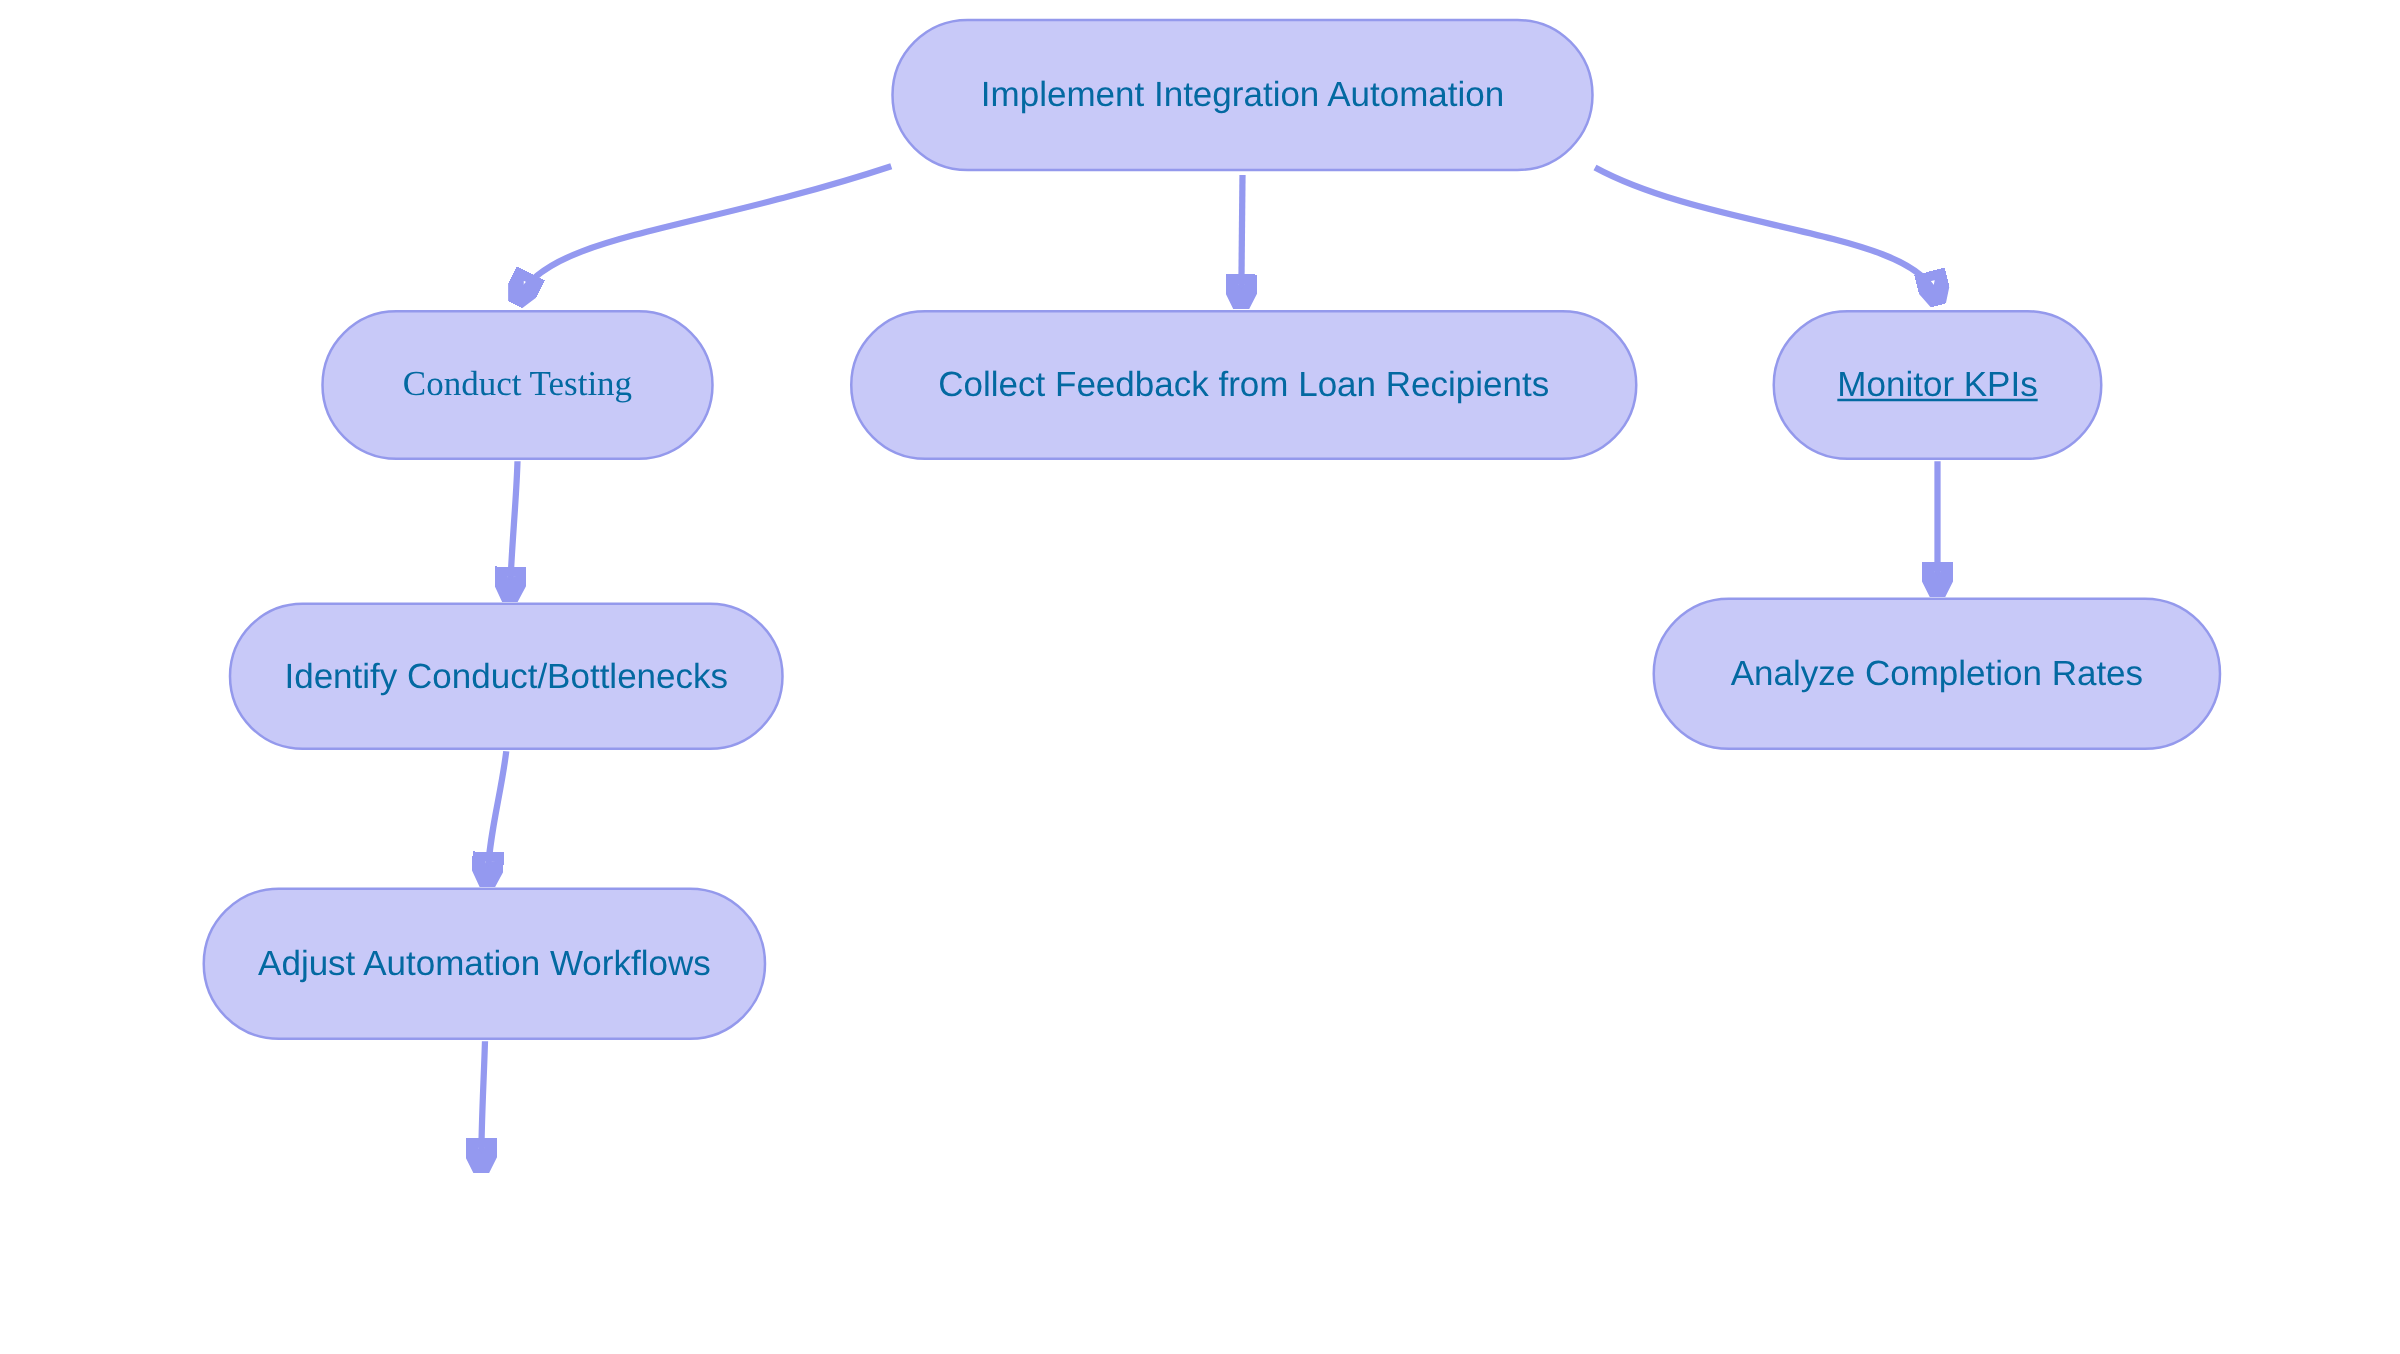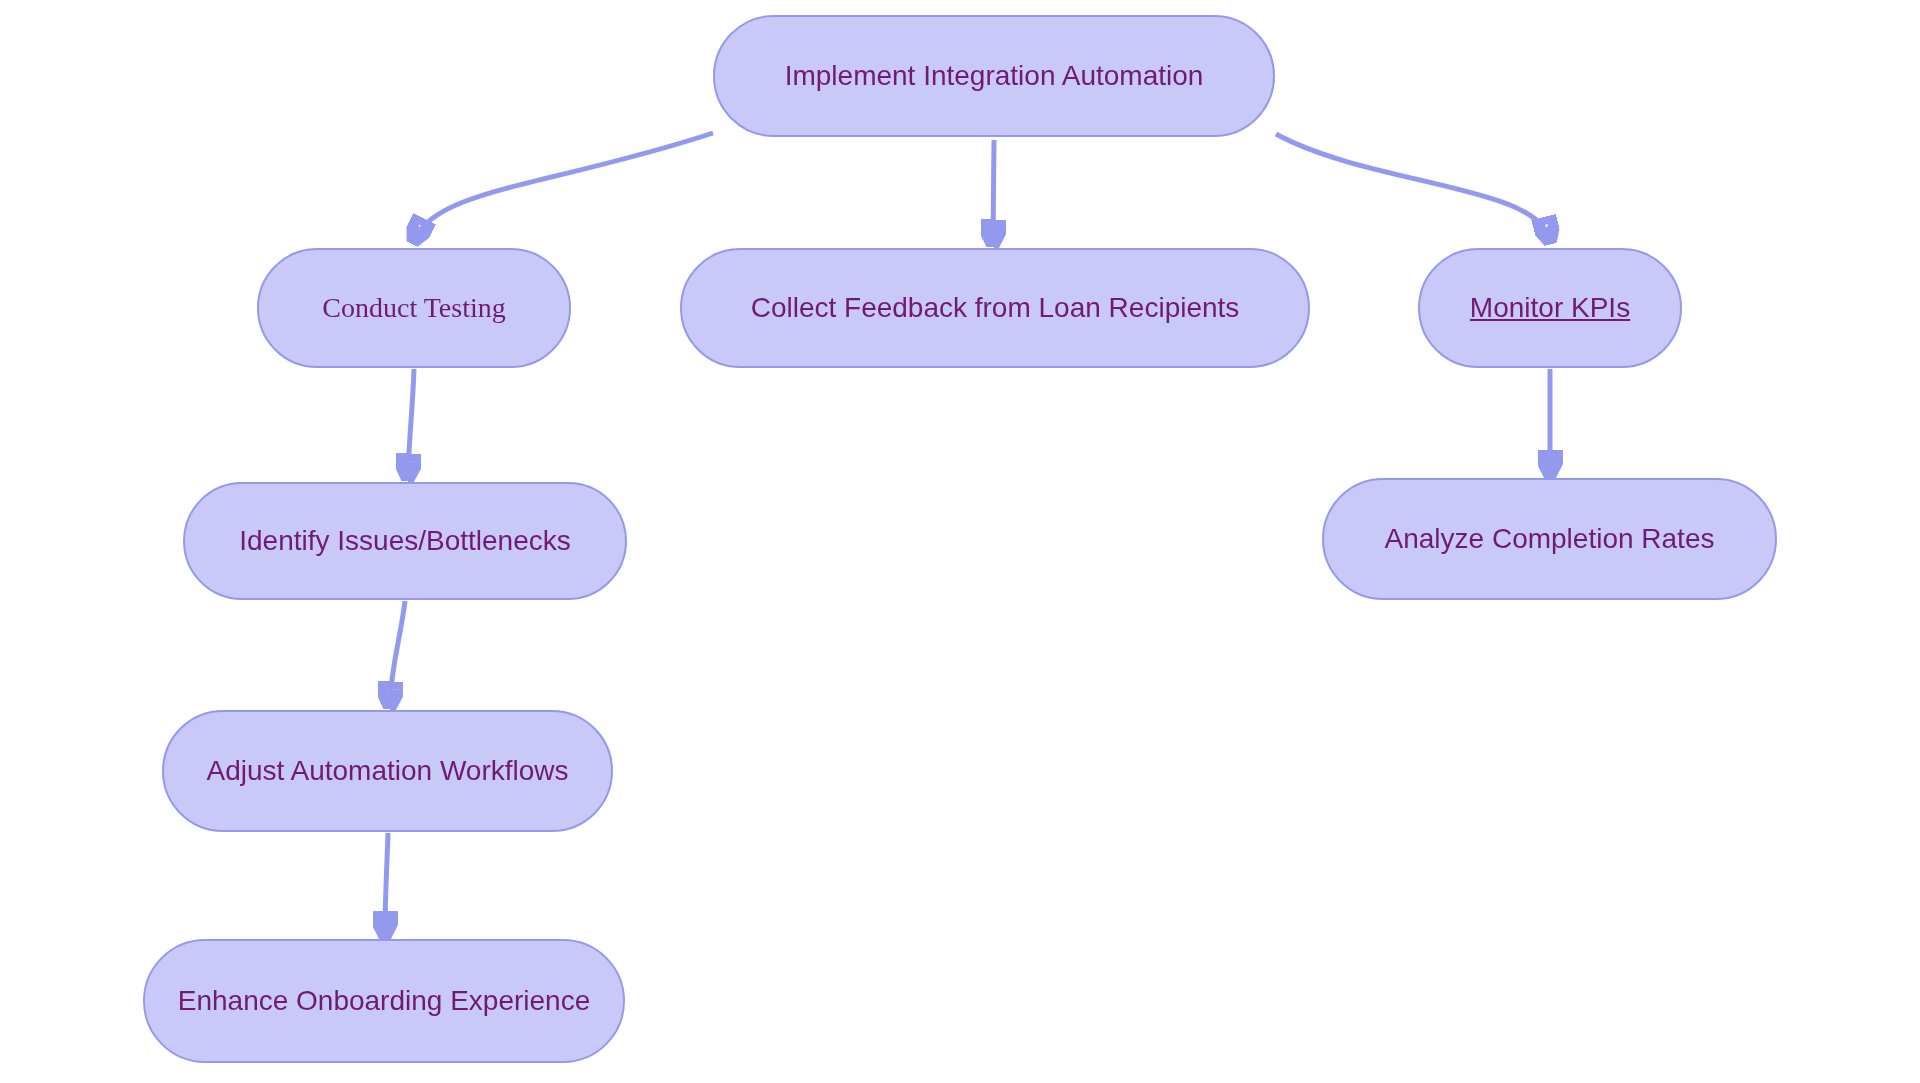--- a/index.html
+++ b/index.html
@@ -12,21 +12,21 @@
   }
   .edges{position:absolute;left:0;top:0;width:1920px;height:1083px;}
   .edges path{fill:none;stroke:#9499f0;stroke-width:5;}
   .node{
     position:absolute;
     box-sizing:border-box;
     display:flex;align-items:center;justify-content:center;
     background:#c8c9f8;
     border:2px solid #9499ec;
     border-radius:62px;
-    color:#701a75;
+    color:#0369a1;
     font-size:28px;
     line-height:1.2;
     text-align:center;
     padding:0 20px;
     white-space:nowrap;
   }
 </style>
 </head>
 <body>
 
@@ -57,28 +57,25 @@
 
   <div class="node" style="left:680px;top:248px;width:630px;height:120px;">
     <span>Collect Feedback from Loan Recipients</span>
   </div>
 
   <div class="node" style="left:1418px;top:248px;width:264px;height:120px;text-decoration:underline;">
     <span>Monitor KPIs</span>
   </div>
 
   <div class="node" style="left:183px;top:482px;width:444px;height:118px;">
-    <span>Identify Issues/Bottlenecks</span>
+    <span>Identify Conduct/Bottlenecks</span>
   </div>
 
   <div class="node" style="left:1322px;top:478px;width:455px;height:122px;">
     <span>Analyze Completion Rates</span>
   </div>
 
   <div class="node" style="left:162px;top:710px;width:451px;height:122px;">
     <span>Adjust Automation Workflows</span>
   </div>
 
-  <div class="node" style="left:143px;top:939px;width:482px;height:124px;">
-    <span>Enhance Onboarding Experience</span>
-  </div>
 
 </div>
 
 </body></html>

